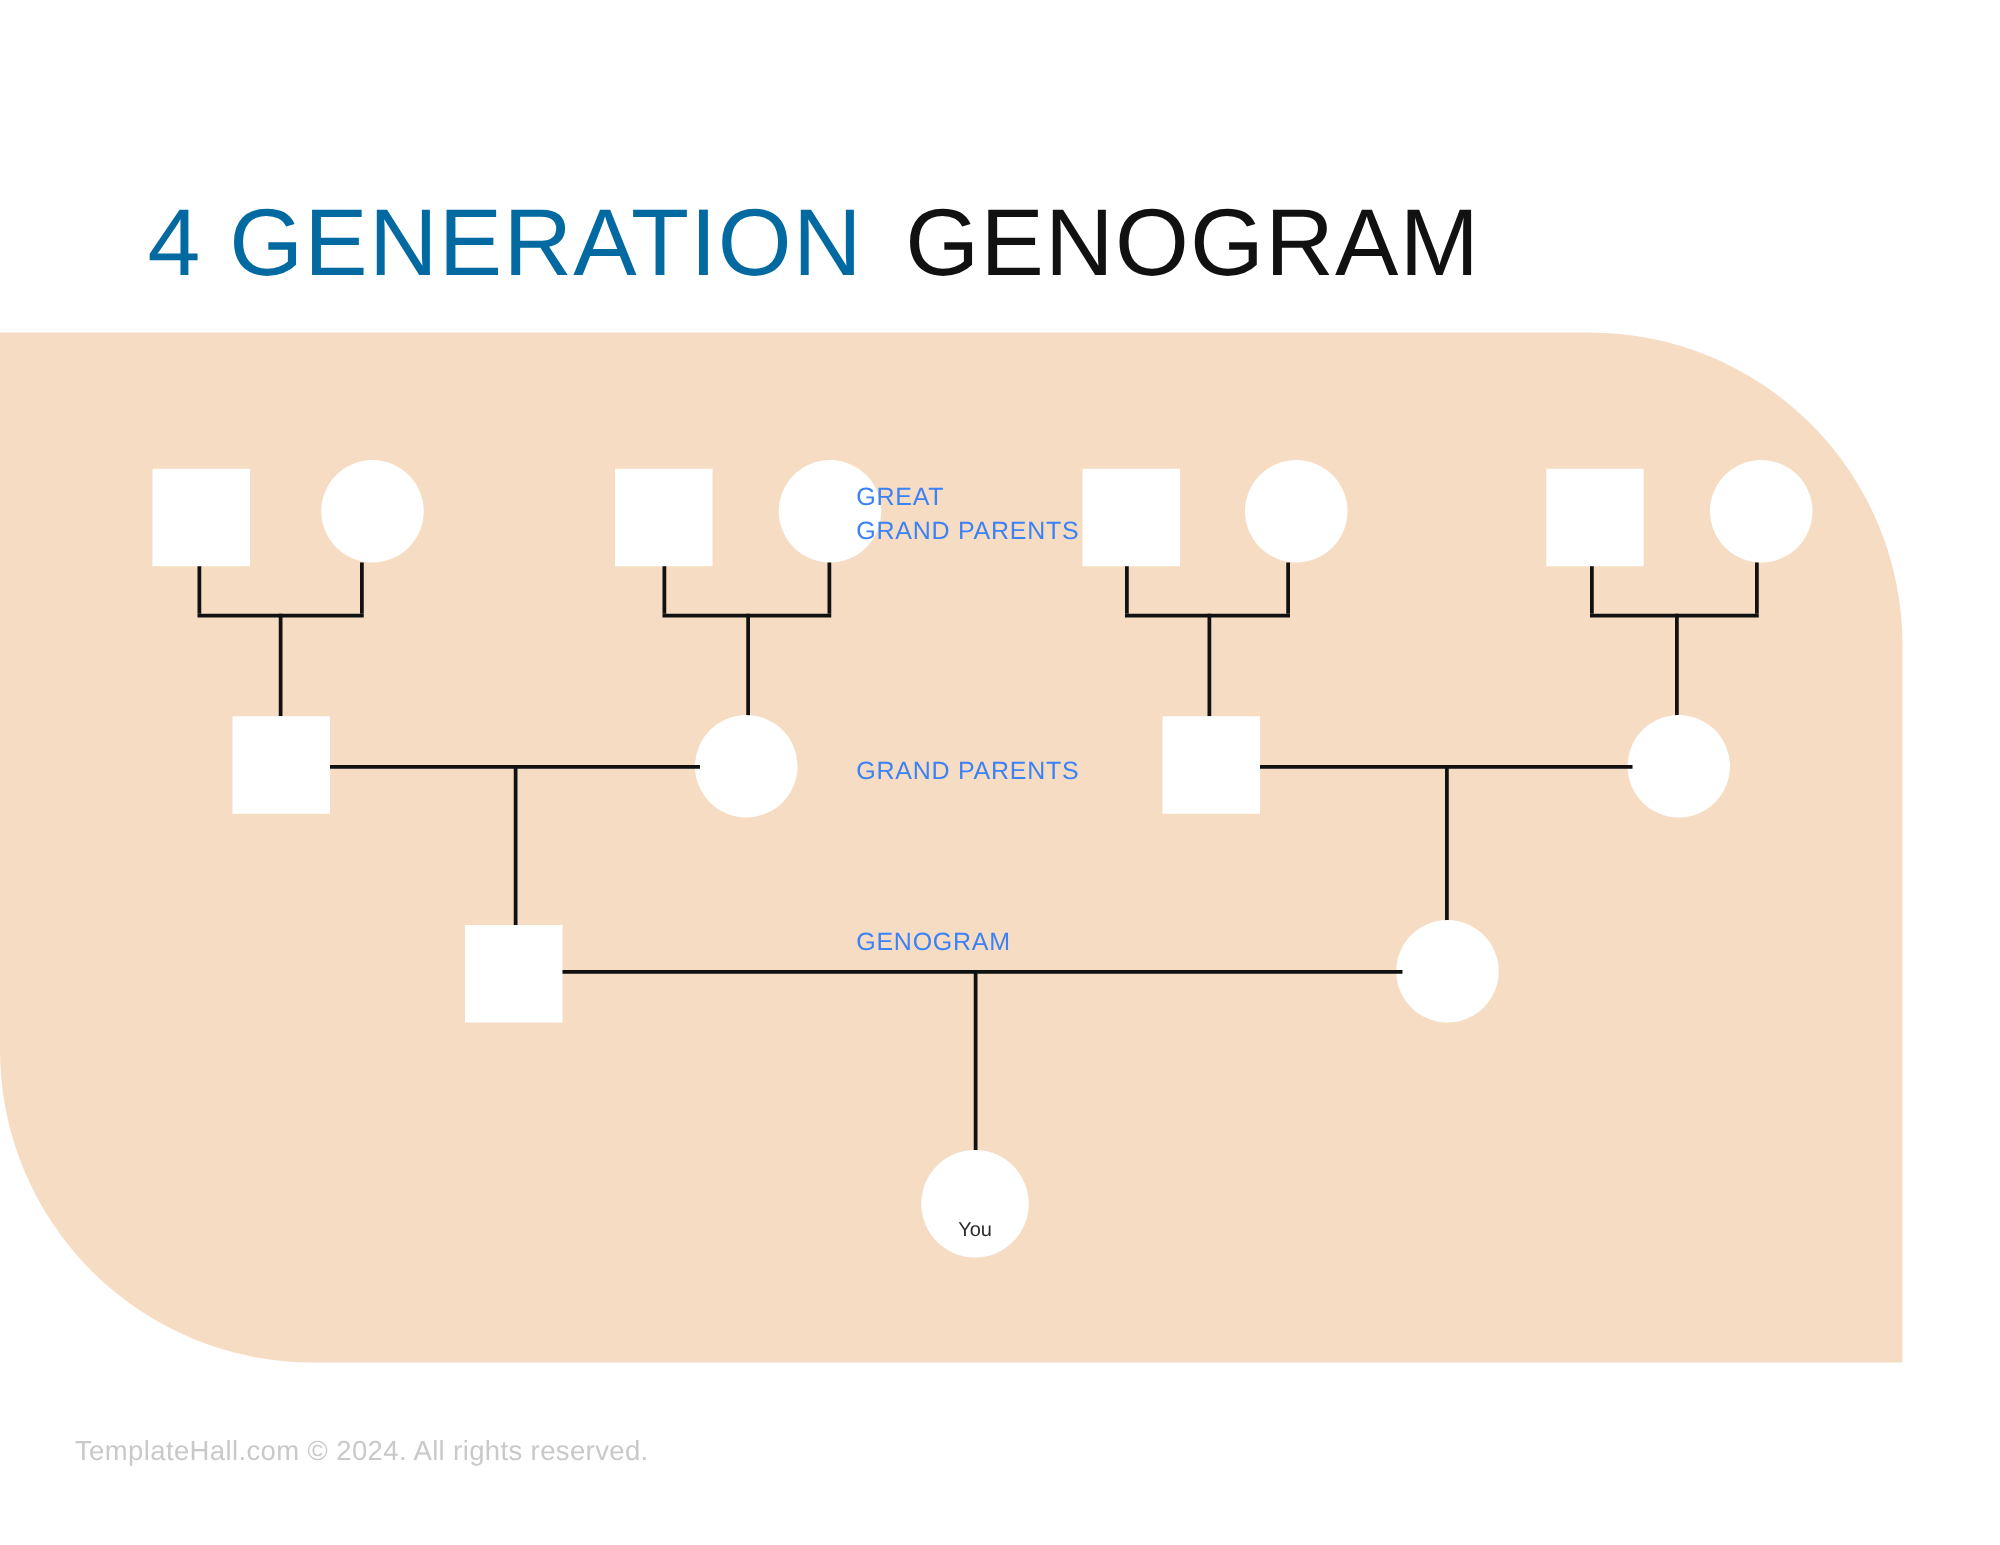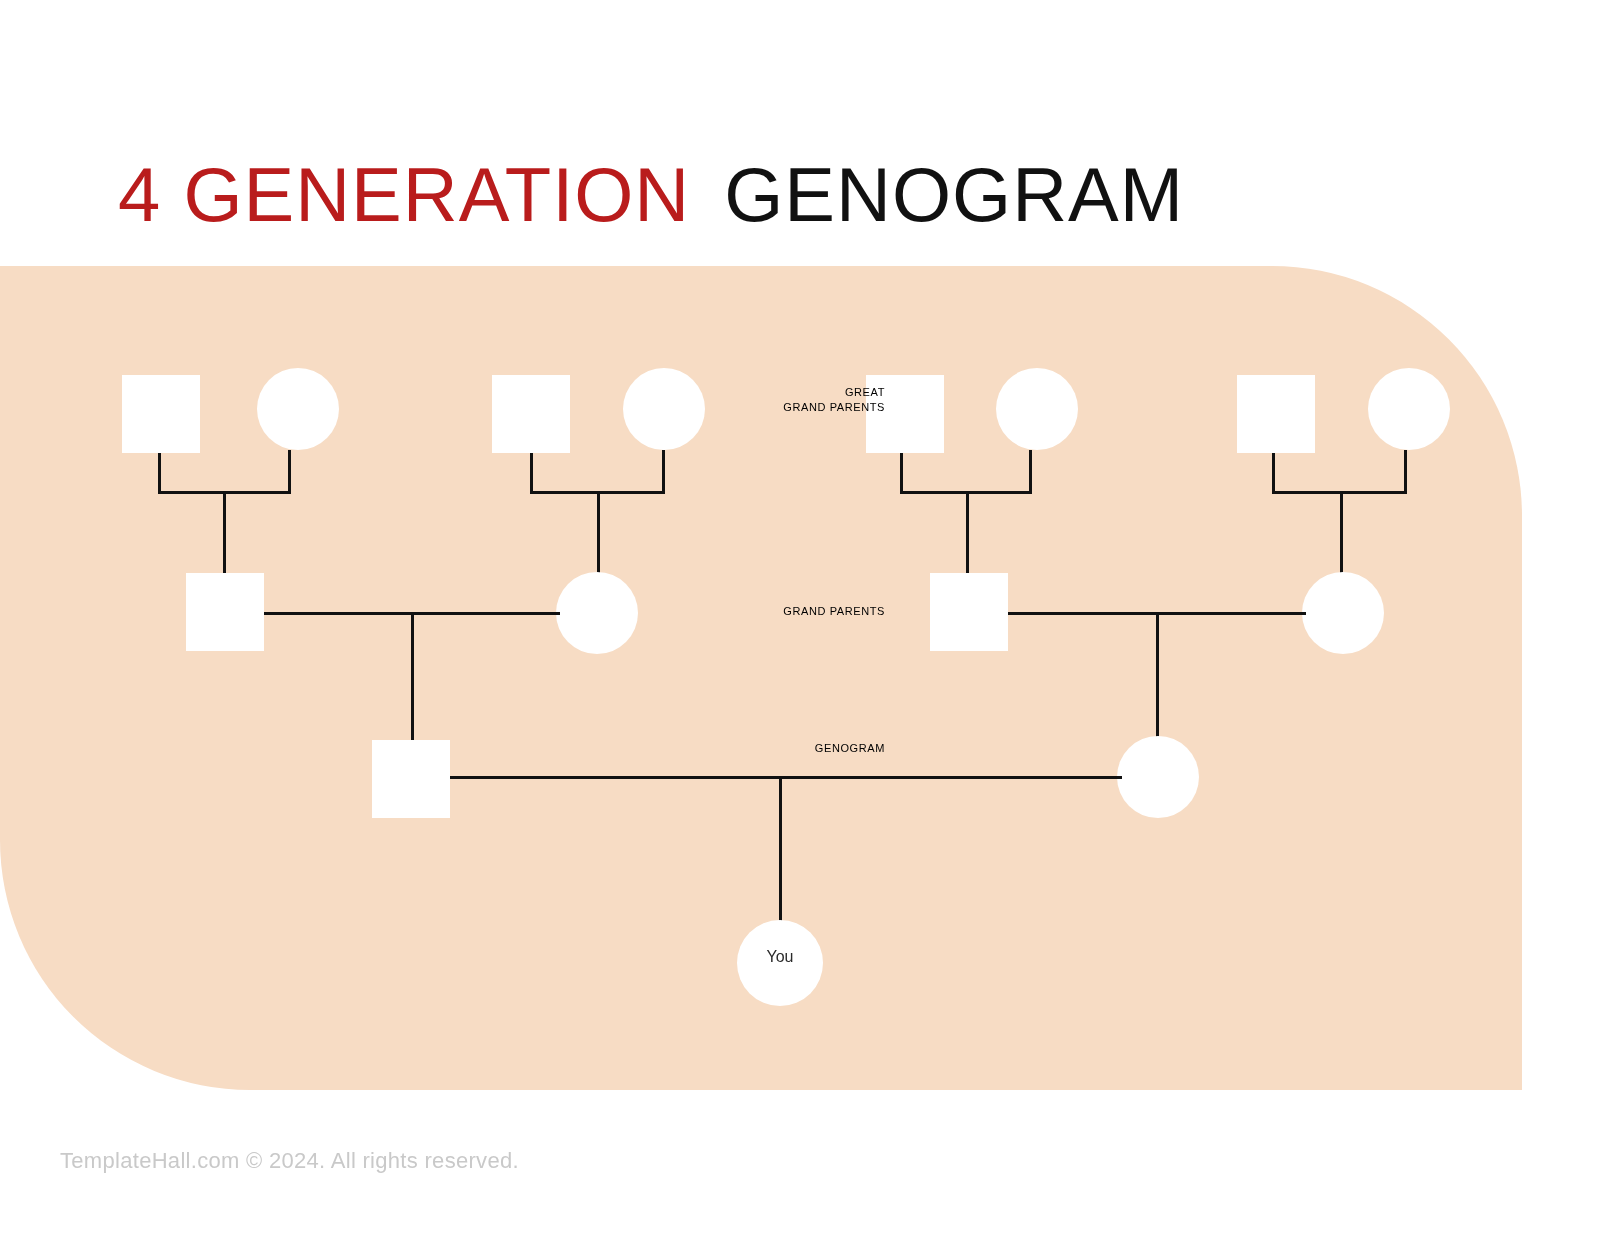--- a/index.html
+++ b/index.html
@@ -25,21 +25,21 @@
     display: flex;
     align-items: center;
   }
   .title-text {
     font-size: 76px;
     font-weight: 400;
     letter-spacing: 1px;
     line-height: 1;
     white-space: pre;
   }
-  #title-accent { color: #b91c1c; }
+  #title-accent { color: #0369a1; }
   #title-main  { color: #111111; margin-left: 34px; }
 
   
   #genogram-panel {
     position: absolute;
     left: 0;
     top: 266px;
     width: 1522px;
     height: 824px;
     background: #f7dcc4;
@@ -70,24 +70,24 @@
   .line {
     position: absolute;
     background: #111111;
   }
   .line.h { height: 3px; }
   .line.v { width: 3px; }
 
   
   .gen-label {
     position: absolute;
-    color: #000000;
-    font-size: 11px;
+    color: #3b82f6;
+    font-size: 20px;
     letter-spacing: 0.6px;
-    text-align: right;
+    text-align: left;
     line-height: 1.35;
     white-space: pre-line;
   }
 
   .node-label {
     position: absolute;
     color: #2b2b2b;
     font-size: 16px;
     text-align: center;
   }
@@ -161,15 +161,15 @@
 
 </div>
 
 <div class="gen-label" style="left:685px; top:385px; width:200px;">GREAT
 GRAND PARENTS</div>
 
 <div class="gen-label" style="left:685px; top:604px; width:200px;">GRAND PARENTS</div>
 
 <div class="gen-label" style="left:685px; top:741px; width:200px;">GENOGRAM</div>
 
-<div class="node-label" style="left:700px; top:948px; width:160px;">You</div>
+<div class="node-label" style="left:700px; top:976px; width:160px;">You</div>
 
 <div id="footer">TemplateHall.com © 2024. All rights reserved.</div>
 
 </body></html>

